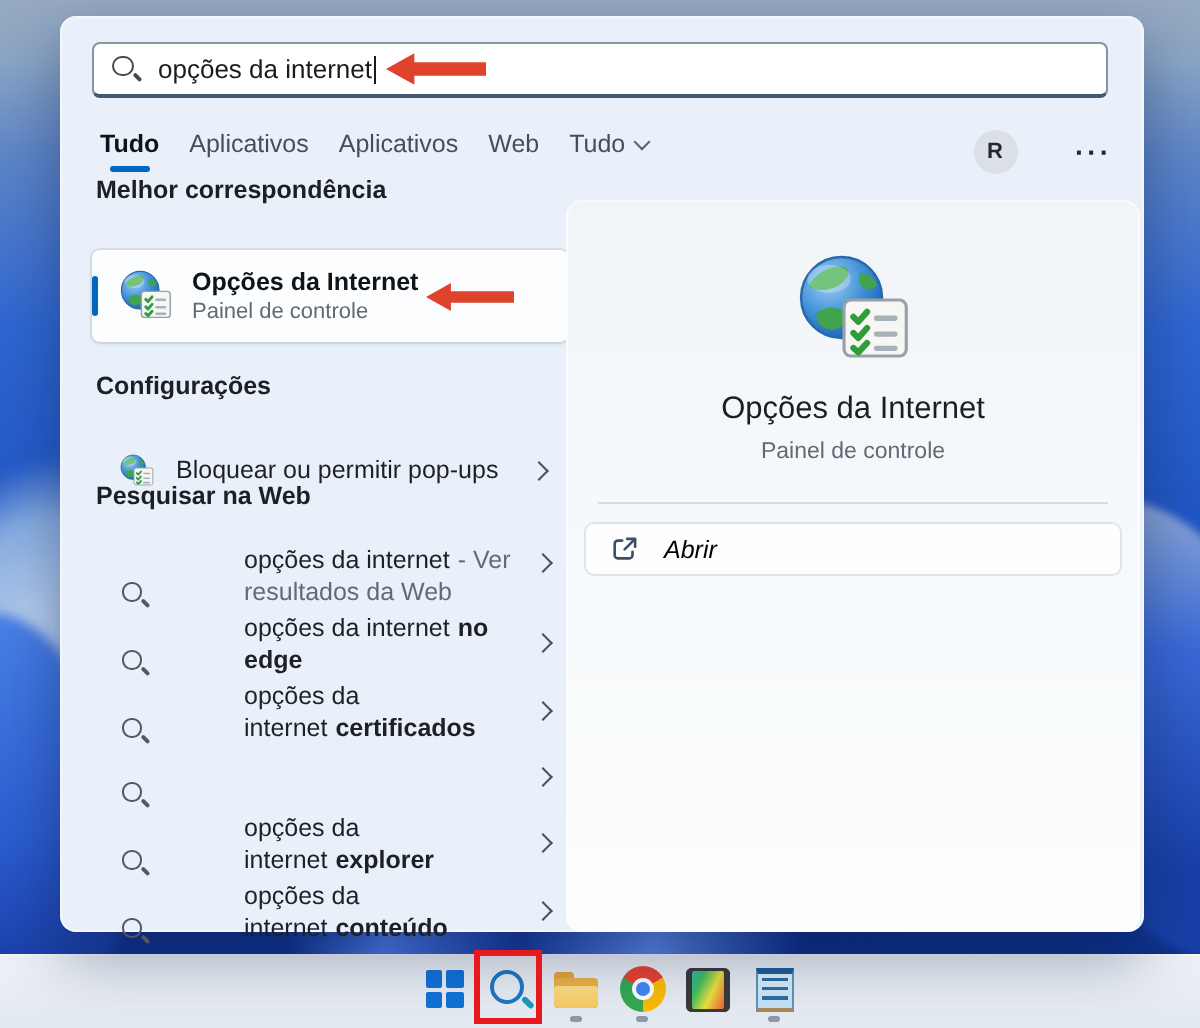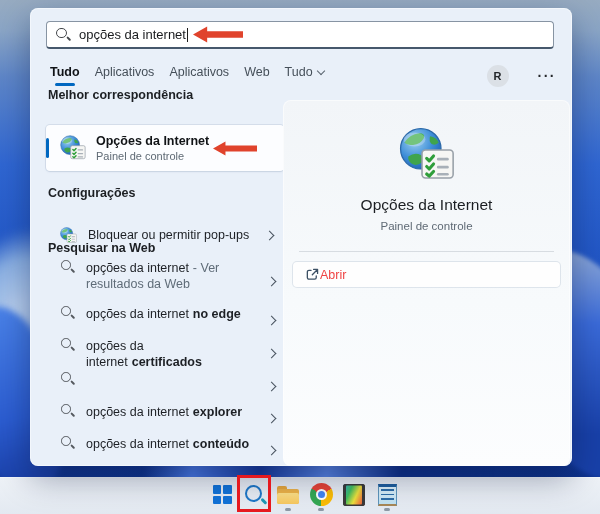--- a/index.html
+++ b/index.html
@@ -77,39 +77,39 @@
   
   .popup-row{position:absolute;left:16px;top:212px;width:238px;height:30px;display:flex;align-items:center;cursor:pointer;}
   .popup-row svg{margin-left:14px;flex:none;}
   .popup-lbl{margin-left:11px;font-size:12.5px;color:#1d2025;}
   .chev{width:6px;height:6px;border-right:1.6px solid #47525e;border-bottom:1.6px solid #47525e;
         transform:rotate(-45deg);display:inline-block;}
   .popup-row .chev{margin-left:auto;margin-right:11px;}
 
   
   .web-rows{position:absolute;left:16px;top:252px;width:238px;display:flex;flex-direction:column;gap:2px;}
-  .web-row{position:relative;display:flex;align-items:flex-start;min-height:30px;padding-right:26px;box-sizing:border-box;cursor:pointer;}
+  .web-row{position:relative;display:flex;align-items:flex-end;min-height:30px;padding-right:26px;box-sizing:border-box;cursor:pointer;gap:36px;}
   .web-row.tall{min-height:44px;}
   .web-row .mag{margin-left:15px;}
   .web-txt{margin-left:12px;font-size:12.5px;color:#1d2025;line-height:16px;max-width:168px;}
   .web-kw{font-weight:700;margin-left:4px;}
   .web-suffix{color:#5f6c78;margin-left:4px;}
   .web-row .chev{position:absolute;right:9px;top:50%;margin-top:-4px;}
 
   
   .preview{position:absolute;left:253px;top:92px;width:287px;height:366px;border-radius:8px;
            background:linear-gradient(180deg,#f2f5f8 0%,#f7fafc 55%,#fcfdfe 100%);
            box-shadow:0 0 0 1px rgba(255,255,255,.55) inset;}
   .preview-icon{display:block;margin:27px auto 0;}
   .preview-title{margin-top:13px;text-align:center;font-size:15.5px;color:#1b1e22;}
   .preview-sub{margin-top:6px;text-align:center;font-size:11.5px;color:#5f6a75;}
   .preview-div{height:1px;background:#d7dce1;margin:19px 16px 0;}
   .action-row{margin:10px 10px 0;height:25px;border-radius:4px;background:#fefefe;
               box-shadow:0 0 0 1px rgba(185,198,212,.4);display:flex;align-items:center;padding-left:12px;cursor:pointer;}
-  .action-lbl{font-size:12.5px;color:#ef4444;}
+  .action-lbl{margin-left:12px;font-size:12.5px;color:#000000;font-style:italic;}
 
   
   .taskbar{position:absolute;left:0;top:477px;width:600px;height:37px;z-index:1;
            background:linear-gradient(180deg,#eef2f7,#e3e9f1);border-top:1px solid #f4f8fc;box-sizing:border-box;}
   .task-icons{position:absolute;left:208px;top:1px;display:flex;gap:5px;}
   .task-btn{position:relative;width:28px;height:34px;display:flex;align-items:center;justify-content:center;
             padding-bottom:3px;box-sizing:border-box;cursor:pointer;}
   .ind{position:absolute;bottom:2px;left:50%;transform:translateX(-50%);width:6px;height:3px;border-radius:2px;background:#8d99a6;}
 
   .win-logo{display:grid;grid-template-columns:8.5px 8.5px;grid-template-rows:8.5px 8.5px;gap:2px;}

